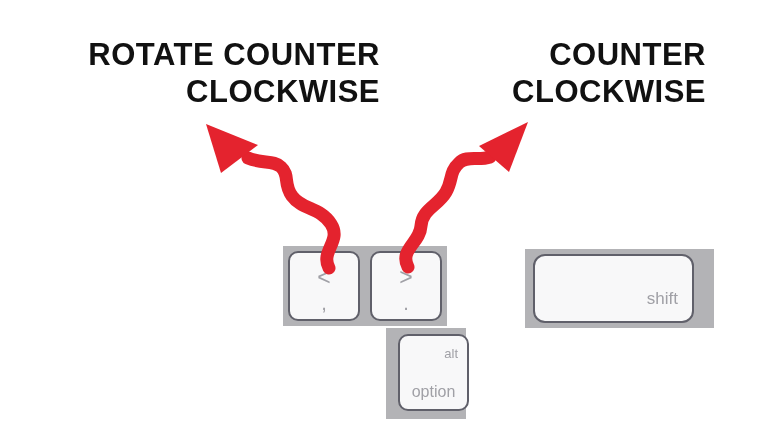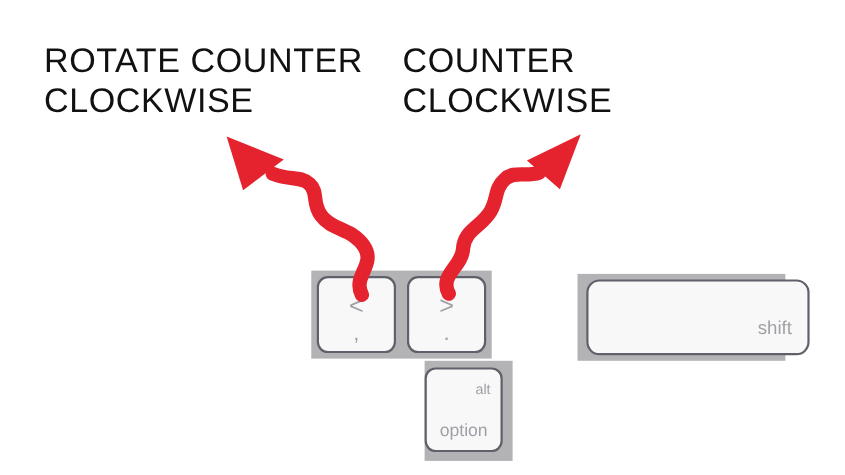--- a/index.html
+++ b/index.html
@@ -13,23 +13,23 @@
     width: 768px;
     height: 432px;
     background: #ffffff;
     overflow: hidden;
   }
   
   .label {
     position: absolute;
     top: 36px;
     width: 340px;
-    text-align: left;
+    text-align: right;
     font-size: 31px;
-    font-weight: normal;
+    font-weight: bold;
     line-height: 37px;
     letter-spacing: 0.5px;
     color: #111111;
   }
   .label span { display: block; }
   .label-left  { left: 40px; }
   .label-right { left: 366px; }
   
   .plate {
     position: absolute;
@@ -42,22 +42,22 @@
   .key {
     position: absolute;
     background: #f8f8f9;
     border: 2px solid #60606a;
     border-radius: 10px;
     box-sizing: border-box;
     color: #a0a0a6;
   }
   .key-comma  { left: 5px;  top: 5px; width: 72px;  height: 70px; }
   .key-period { left: 87px; top: 5px; width: 72px;  height: 70px; }
-  .key-option { left: 0;  top: 6px; width: 71px;  height: 77px; }
-  .key-shift  { left: 8px;  top: 5px; width: 203px; height: 69px; border-radius: 12px; }
+  .key-option { left: 12px;  top: 6px; width: 71px;  height: 77px; }
+  .key-shift  { left: 8px;  top: 5px; width: 161px; height: 69px; border-radius: 12px; }
   .key-upper {
     position: absolute;
     top: 13px; left: 0; right: 0;
     text-align: center;
     font-size: 23px;
     line-height: 23px;
   }
   .key-lower {
     position: absolute;
     bottom: 6px; left: 0; right: 0;

